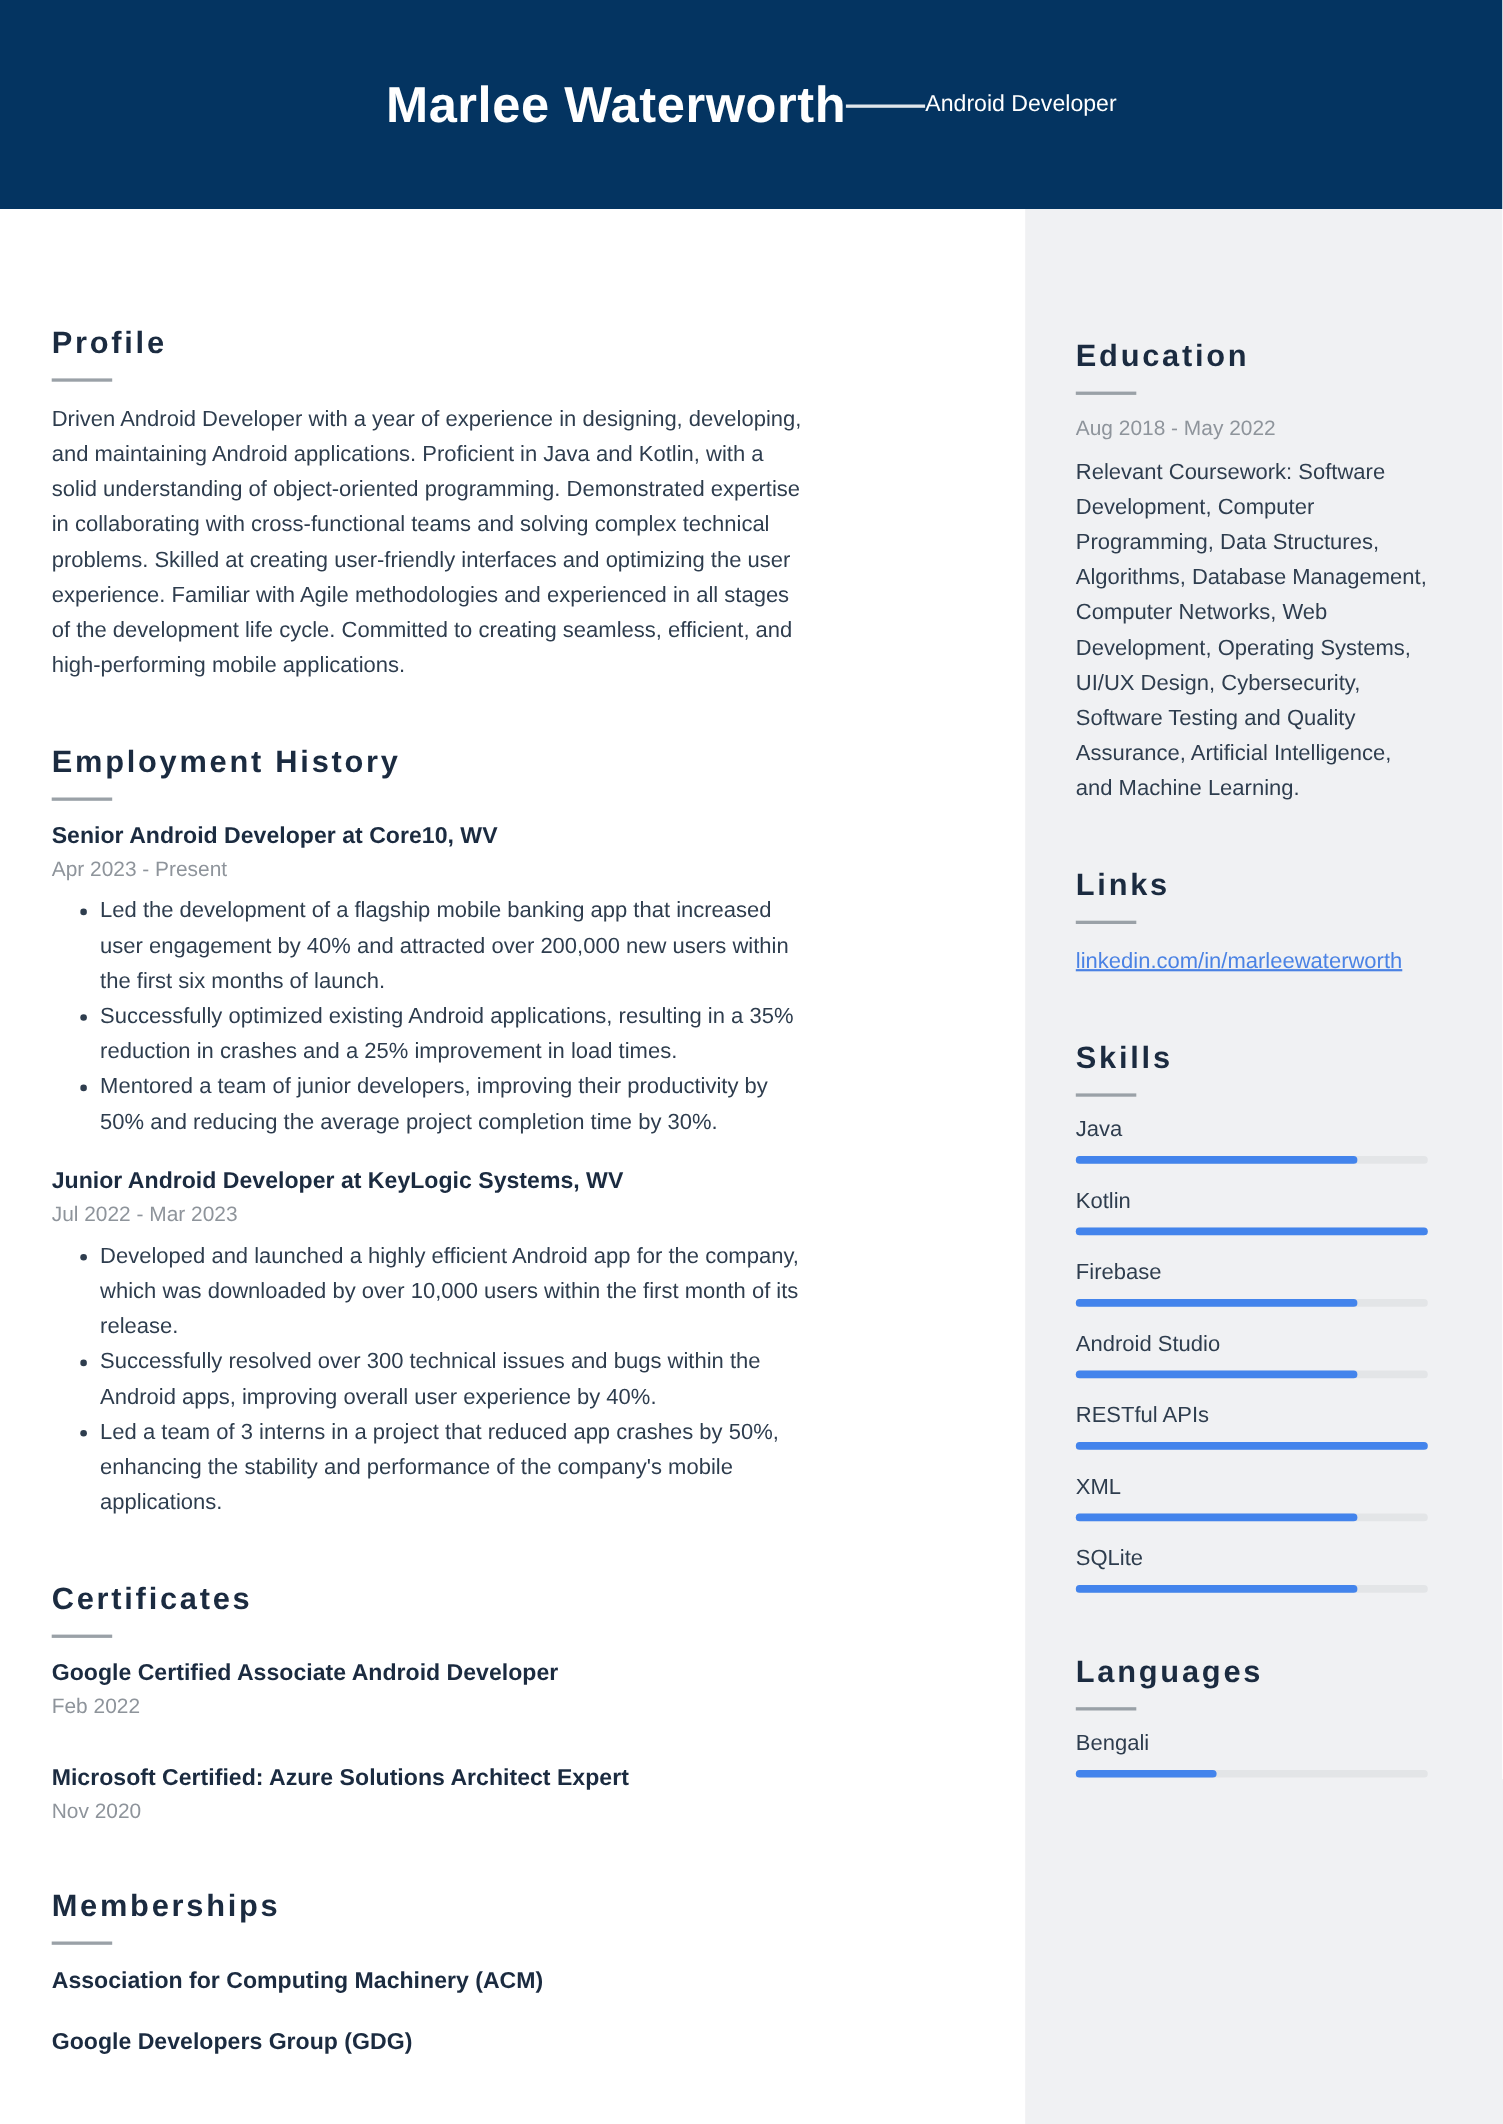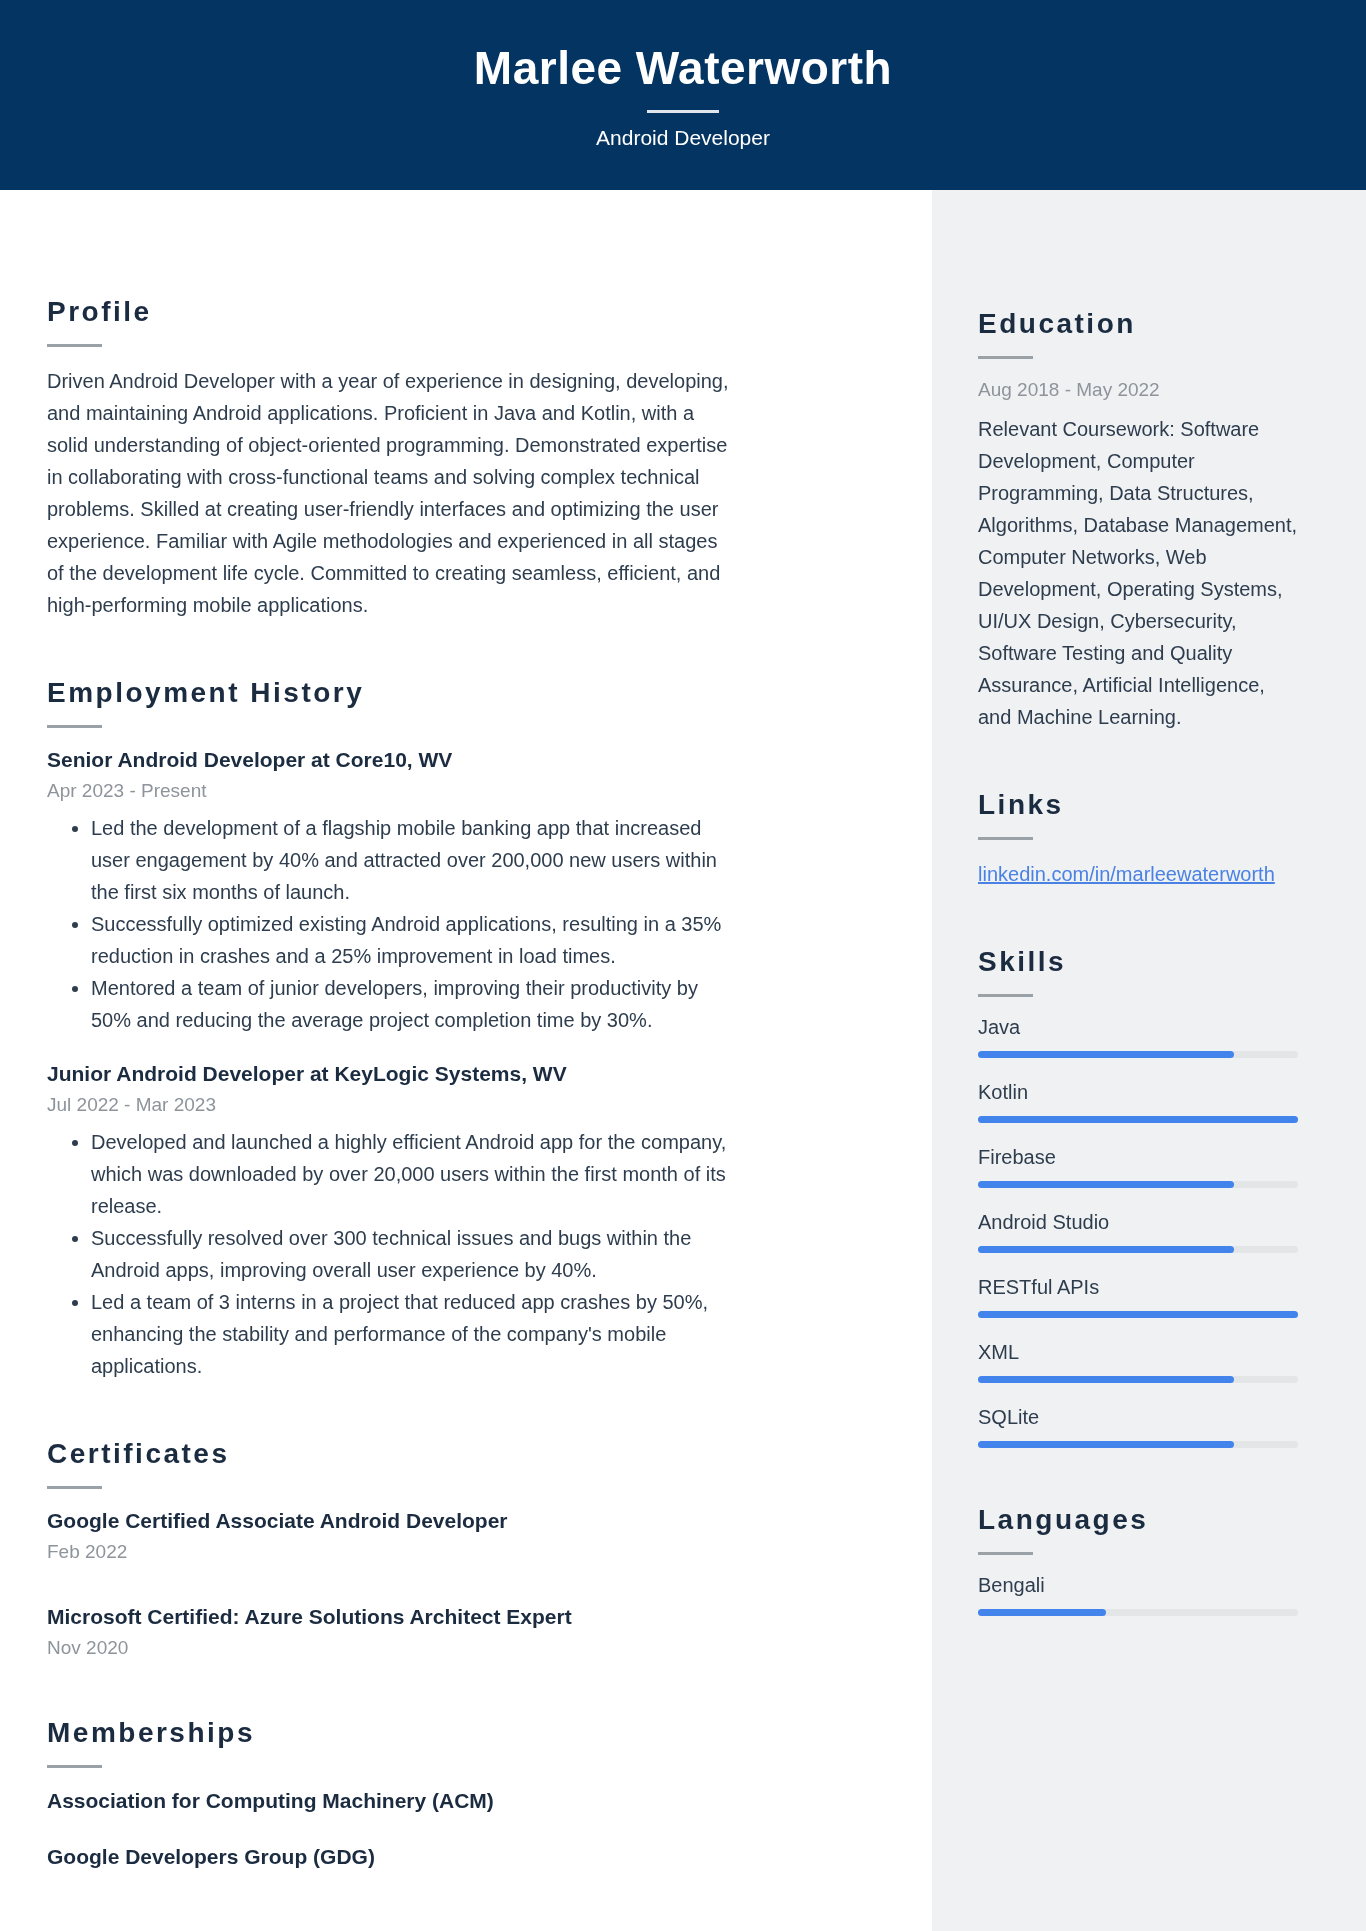--- a/index.html
+++ b/index.html
@@ -5,21 +5,21 @@
   :root{
     --header_bg:#043461; --sidebar_bg:#f0f1f3; --heading:#1b2b40; --body:#2e3d4e;
     --muted:#8e949b; --divider:#9aa1a7; --accent:#4384ec; --link:#4a82e4; --track:#e3e5e7;
   }
   *{box-sizing:border-box;}
   html,body{margin:0;padding:0;background:#ffffff;}
   .page{width:1366px;height:1931px;overflow:hidden;background:#fff;
         font-family:"Liberation Sans",sans-serif;color:var(--body);}
   
   .hdr{height:190px;background:var(--header_bg);color:#fff;display:flex;
-       flex-direction:column;align-items:center;justify-content:center;}
+       flex-direction:row;align-items:center;justify-content:center;}
   .hdr h1{margin:0;font-size:46px;font-weight:700;letter-spacing:0.5px;}
   .hdr-rule{width:72px;height:3px;background:rgba(255,255,255,0.88);margin:15px 0 13px;}
   .hdr-sub{font-size:21px;font-weight:400;}
   
   .cols{display:flex;height:1741px;}
   .main{width:1042px;padding:106px 198px 16px 47px;}
   .side{width:481px;padding:118px 68px 40px 46px;background:var(--sidebar_bg);}
   
   h2.sec{margin:0;font-size:28px;font-weight:700;letter-spacing:2.5px;color:var(--heading);}
   .rule{width:55px;height:3px;background:var(--divider);margin:16px 0 18px;}
@@ -79,21 +79,21 @@
             <li>Led the development of a flagship mobile banking app that increased user engagement by 40% and attracted over 200,000 new users within the first six months of launch.</li>
             <li>Successfully optimized existing Android applications, resulting in a 35% reduction in crashes and a 25% improvement in load times.</li>
             <li>Mentored a team of junior developers, improving their productivity by 50% and reducing the average project completion time by 30%.</li>
           </ul>
         </div>
 
         <div class="job">
           <h3 class="item">Junior Android Developer at KeyLogic Systems, WV</h3>
           <div class="date">Jul 2022 - Mar 2023</div>
           <ul class="bul">
-            <li>Developed and launched a highly efficient Android app for the company, which was downloaded by over 20,000 users within the first month of its release.</li>
+            <li>Developed and launched a highly efficient Android app for the company, which was downloaded by over 10,000 users within the first month of its release.</li>
             <li>Successfully resolved over 300 technical issues and bugs within the Android apps, improving overall user experience by 40%.</li>
             <li>Led a team of 3 interns in a project that reduced app crashes by 50%, enhancing the stability and performance of the company's mobile applications.</li>
           </ul>
         </div>
       </div>
 
       <div class="sec-block">
         <h2 class="sec">Certificates</h2>
         <div class="rule"></div>
 

